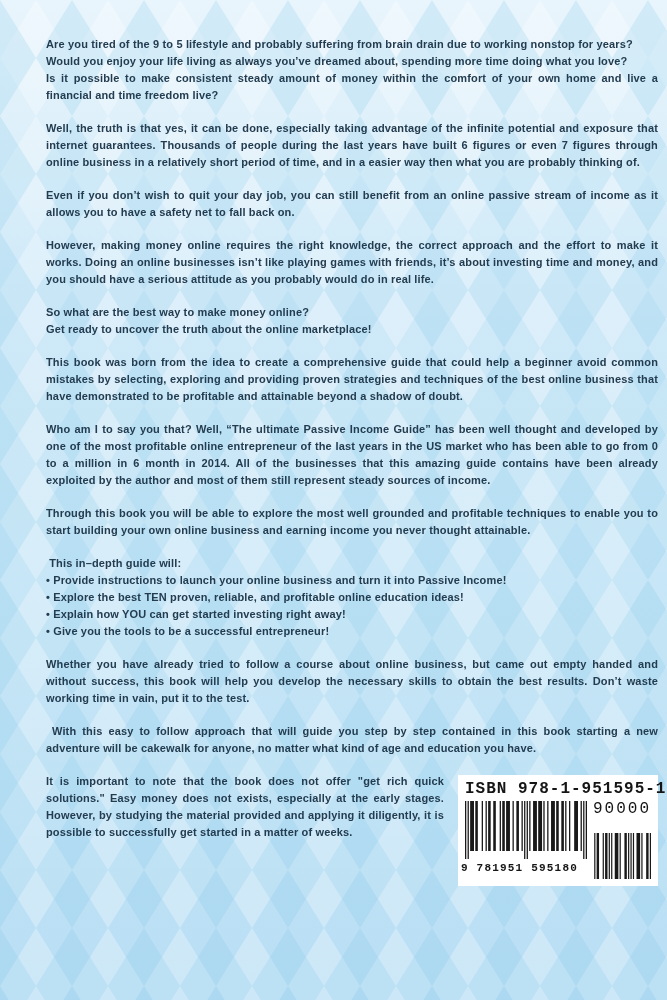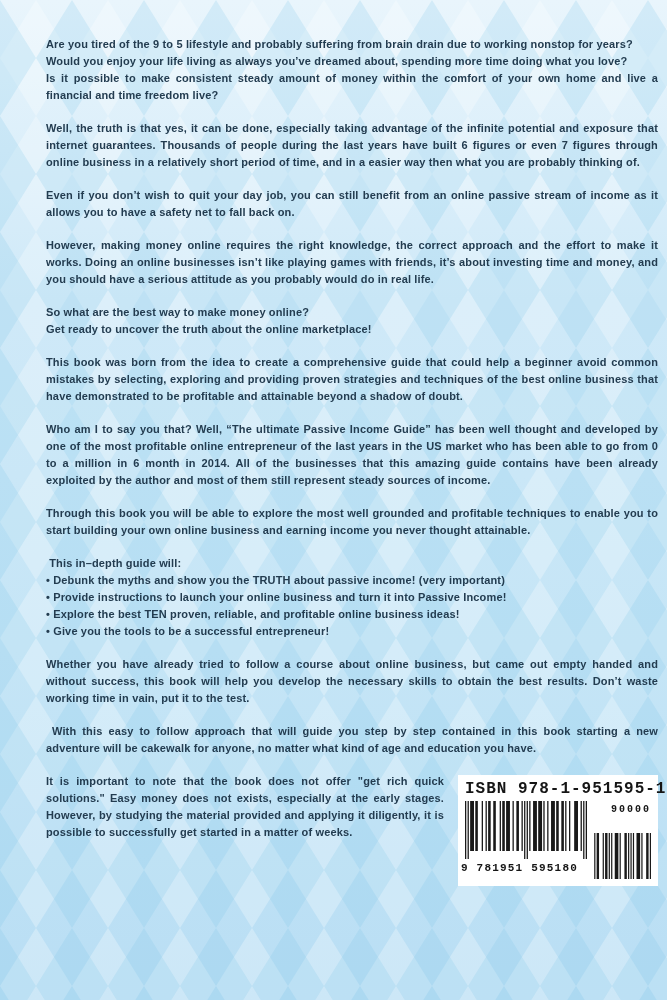--- a/index.html
+++ b/index.html
@@ -48,21 +48,21 @@
   .digits{
     font-family:"Liberation Mono","DejaVu Sans Mono",monospace;
     font-size:11px;font-weight:700;
     letter-spacing:1.2px;
     margin:1px 0 0 -4px;
     white-space:nowrap;
   }
   .supp{width:60px;text-align:right;}
   .price{
     font-family:"Liberation Mono","DejaVu Sans Mono",monospace;
-    font-size:10px;font-weight:700;
+    font-size:16px;font-weight:400;
     letter-spacing:2px;
     margin-bottom:15px;
     white-space:nowrap;
   }
   .supp svg{display:block;margin-left:auto;}
 </style>
 </head>
 <body>
 
 <div class="page">
@@ -93,23 +93,23 @@
     <p>Even if you don’t wish to quit your day job, you can still benefit from an online passive stream of income as it allows you to have a safety net to fall back on.</p>
     <p>However, making money online requires the right knowledge, the correct approach and the effort to make it works. Doing an online businesses isn’t like playing games with friends, it’s about investing time and money, and you should have a serious attitude as you probably would do in real life.</p>
     <p>So what are the best way to make money online?
 Get ready to uncover the truth about the online marketplace!</p>
     <p>This book was born from the idea to create a comprehensive guide that could help a beginner avoid common mistakes by selecting, exploring and providing proven strategies and techniques of the best online business that have demonstrated to be profitable and attainable beyond a shadow of doubt.</p>
     <p>Who am I to say you that? Well, “The ultimate Passive Income Guide” has been well thought and developed by one of the most profitable online entrepreneur of the last years in the US market who has been able to go from 0 to a million in 6 month in 2014. All of the businesses that this amazing guide contains have been already exploited by the author and most of them still represent steady sources of income.</p>
     <p>Through this book you will be able to explore the most well grounded and profitable techniques to enable you to start building your own online business and earning income you never thought attainable.</p>
 
     <div class="guide">
       <div>&nbsp;This in–depth guide will:</div>
-      <div>• Debunk the myths and show you the TRUTH about passive income! (very important)</div>
       <div>• Provide instructions to launch your online business and turn it into Passive Income!</div>
-      <div>• Explore the best TEN proven, reliable, and profitable online business ideas!</div>
+      <div>• Explore the best TEN proven, reliable, and profitable online education ideas!</div>
+      <div>• Explain how YOU can get started investing right away!</div>
       <div>• Give you the tools to be a successful entrepreneur!</div>
     </div>
 
     <p>Whether you have already tried to follow a course about online business, but came out empty handed and without success, this book will help you develop the necessary skills to obtain the best results. Don’t waste working time in vain, put it to the test.</p>
     <p>&nbsp;With this easy to follow approach that will guide you step by step contained in this book starting a new adventure will be cakewalk for anyone, no matter what kind of age and education you have.</p>
 
     <aside class="barcode">
       <div class="isbn-line">ISBN 978-1-951595-18-0</div>
       <div class="bars-row">
         <div class="main-code">

